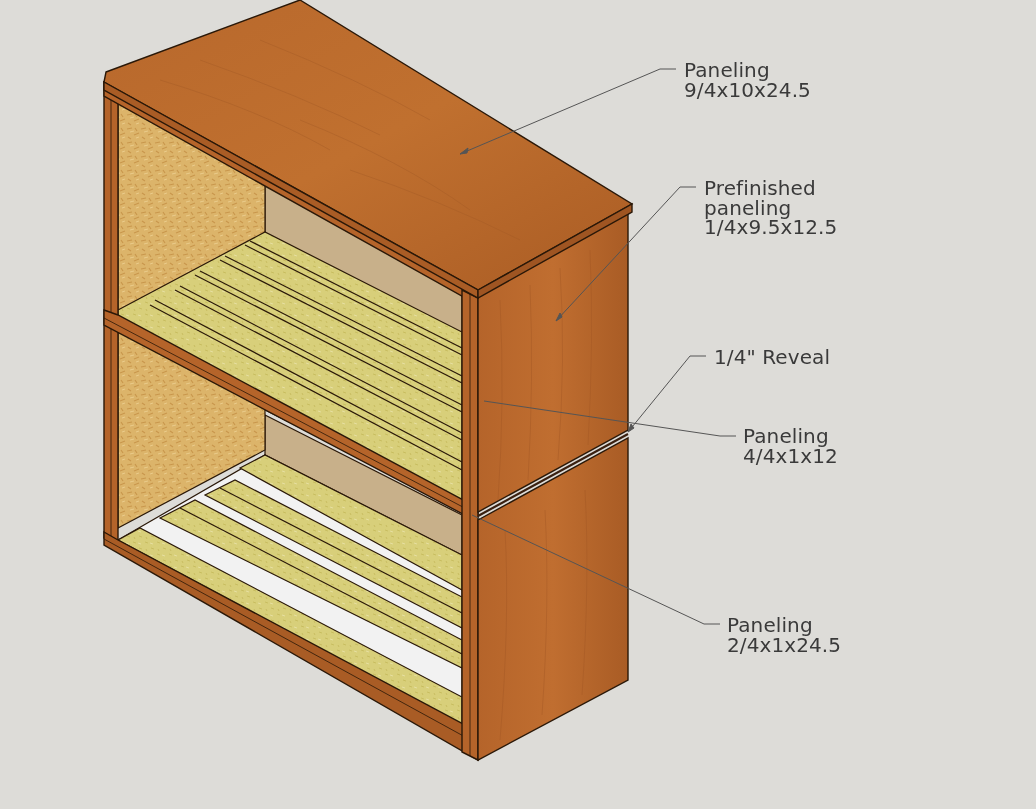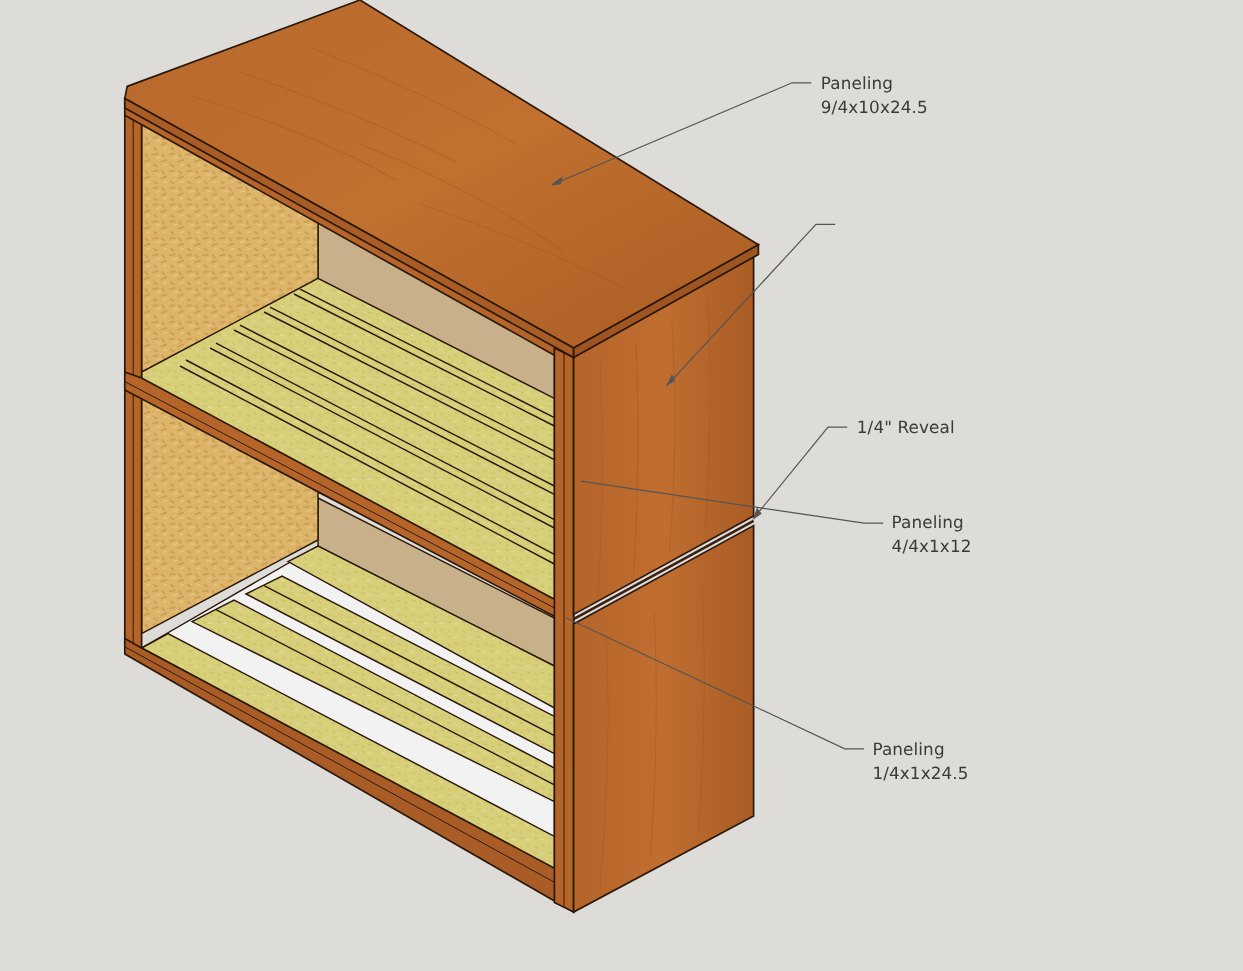--- a/index.html
+++ b/index.html
@@ -5,21 +5,21 @@
     html, body { margin: 0; padding: 0; }
     body {
       width: 1036px; height: 809px; overflow: hidden;
       background: #dddcd8;
       font-family: "DejaVu Sans", "Liberation Sans", sans-serif;
     }
     .canvas { position: relative; width: 1036px; height: 809px; }
     svg.drawing { position: absolute; left: 0; top: 0; }
     .label {
       position: absolute;
-      font-size: 14px;
+      font-size: 20px;
       line-height: 19.5px;
       color: #3a3a3a;
       white-space: pre;
       letter-spacing: 0.1px;
     }
   </style>
 </head>
 <body>
 
 <div class="canvas">
@@ -134,20 +134,21 @@
       <polygon points="556,321 560,313 562,317" fill="#555"></polygon>
       <polyline points="706,356 690,356 628,432"></polyline>
       <polygon points="628,432 631,424 634,428" fill="#555"></polygon>
       <polyline points="736,436 720,436 484,401"></polyline>
       <polyline points="720,624 704,624 472,515"></polyline>
     </g>
   </svg>
 
   <div class="label" style="left:684px; top:61px;"><div>Paneling</div><div>9/4x10x24.5</div></div>
 
+  <div class="label" style="left:704px; top:179px;"><div>Prefinished</div><div>paneling</div><div>1/4x9.5x12.5</div></div>
 
   <div class="label" style="left:714px; top:348px;"><div>1/4" Reveal</div></div>
 
   <div class="label" style="left:743px; top:427px;"><div>Paneling</div><div>4/4x1x12</div></div>
 
-  <div class="label" style="left:727px; top:616px;"><div>Paneling</div><div>1/4x1x24.5</div></div>
+  <div class="label" style="left:727px; top:616px;"><div>Paneling</div><div>2/4x1x24.5</div></div>
 
 </div>
 
 </body></html>

